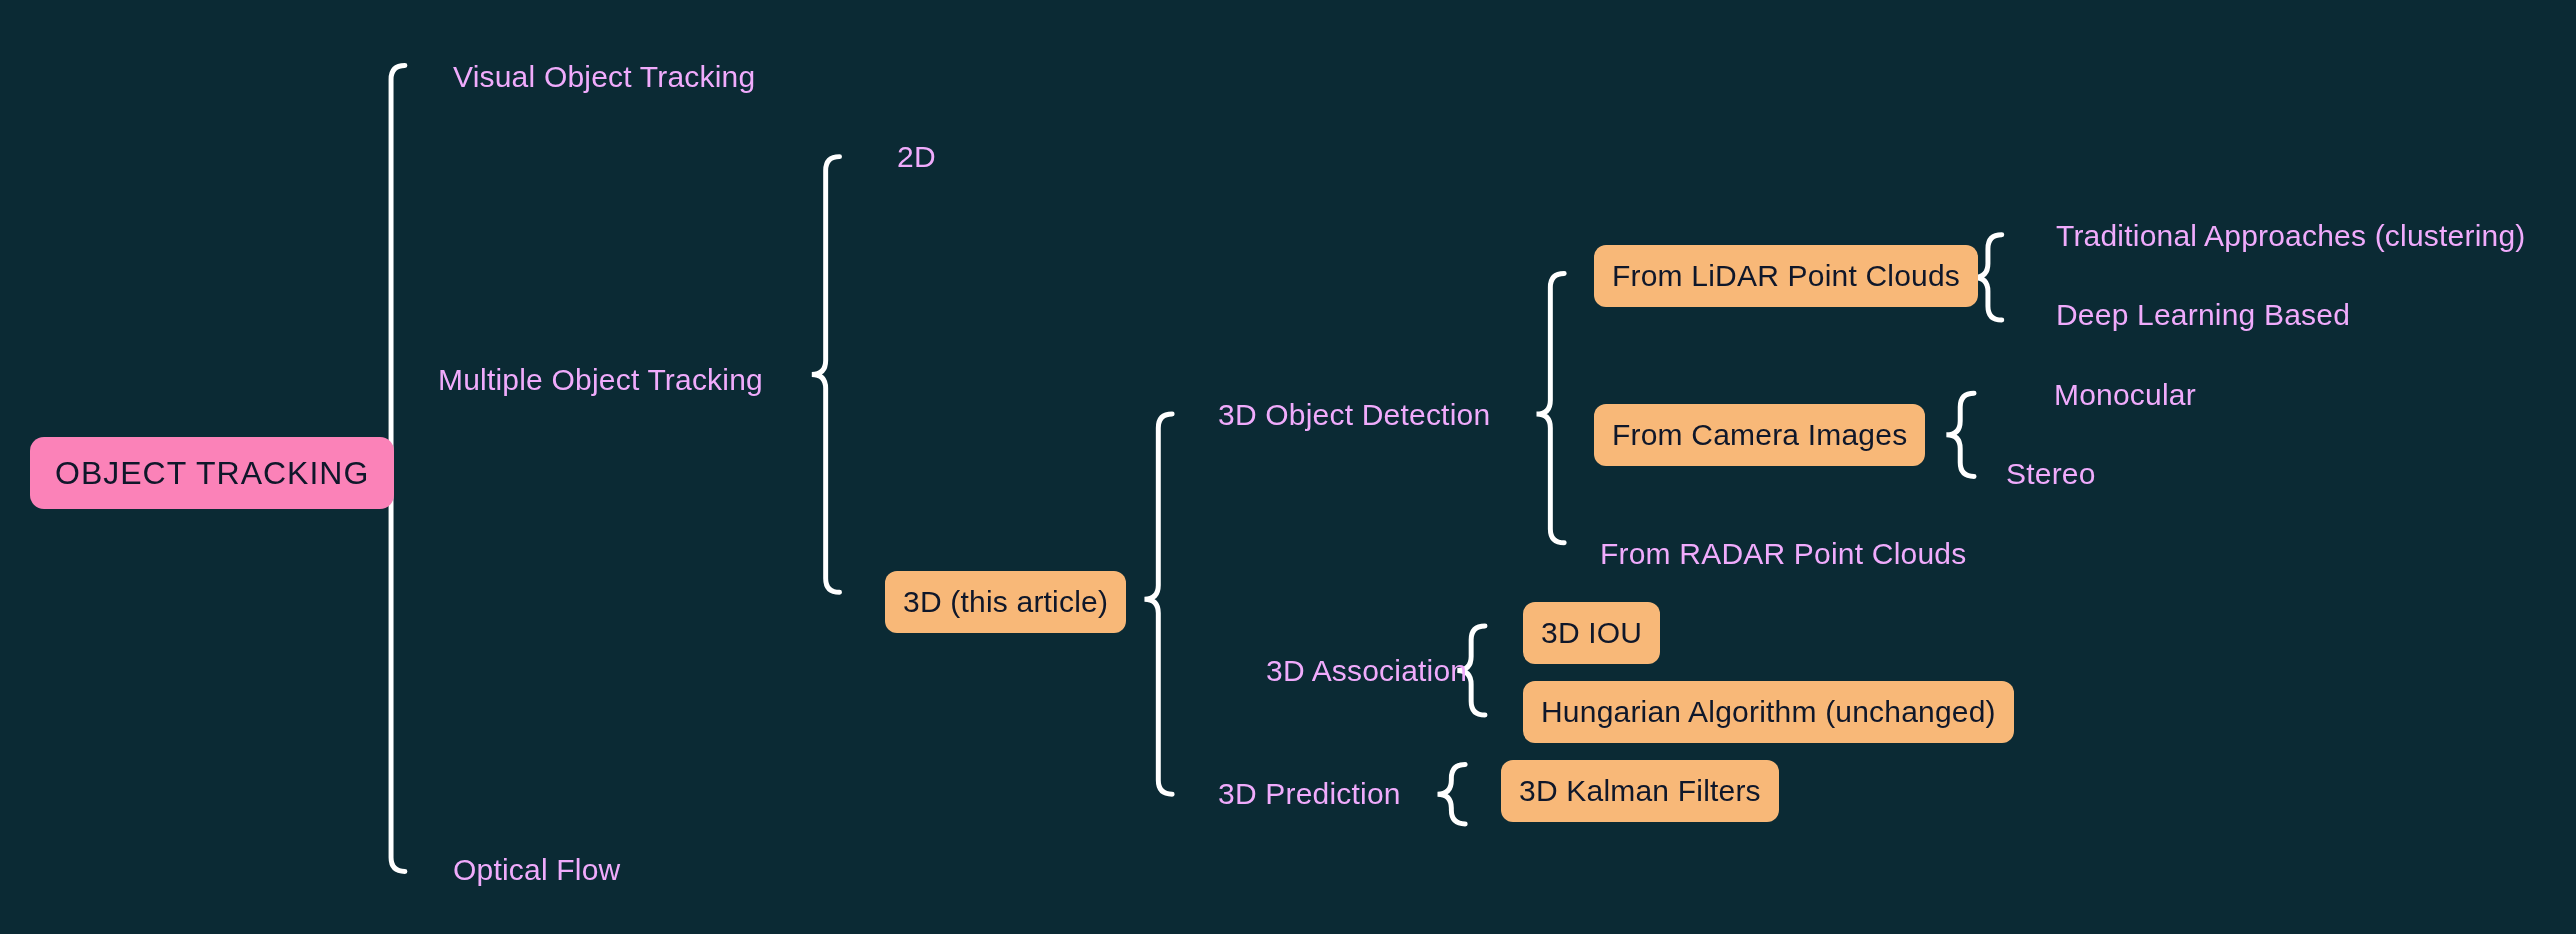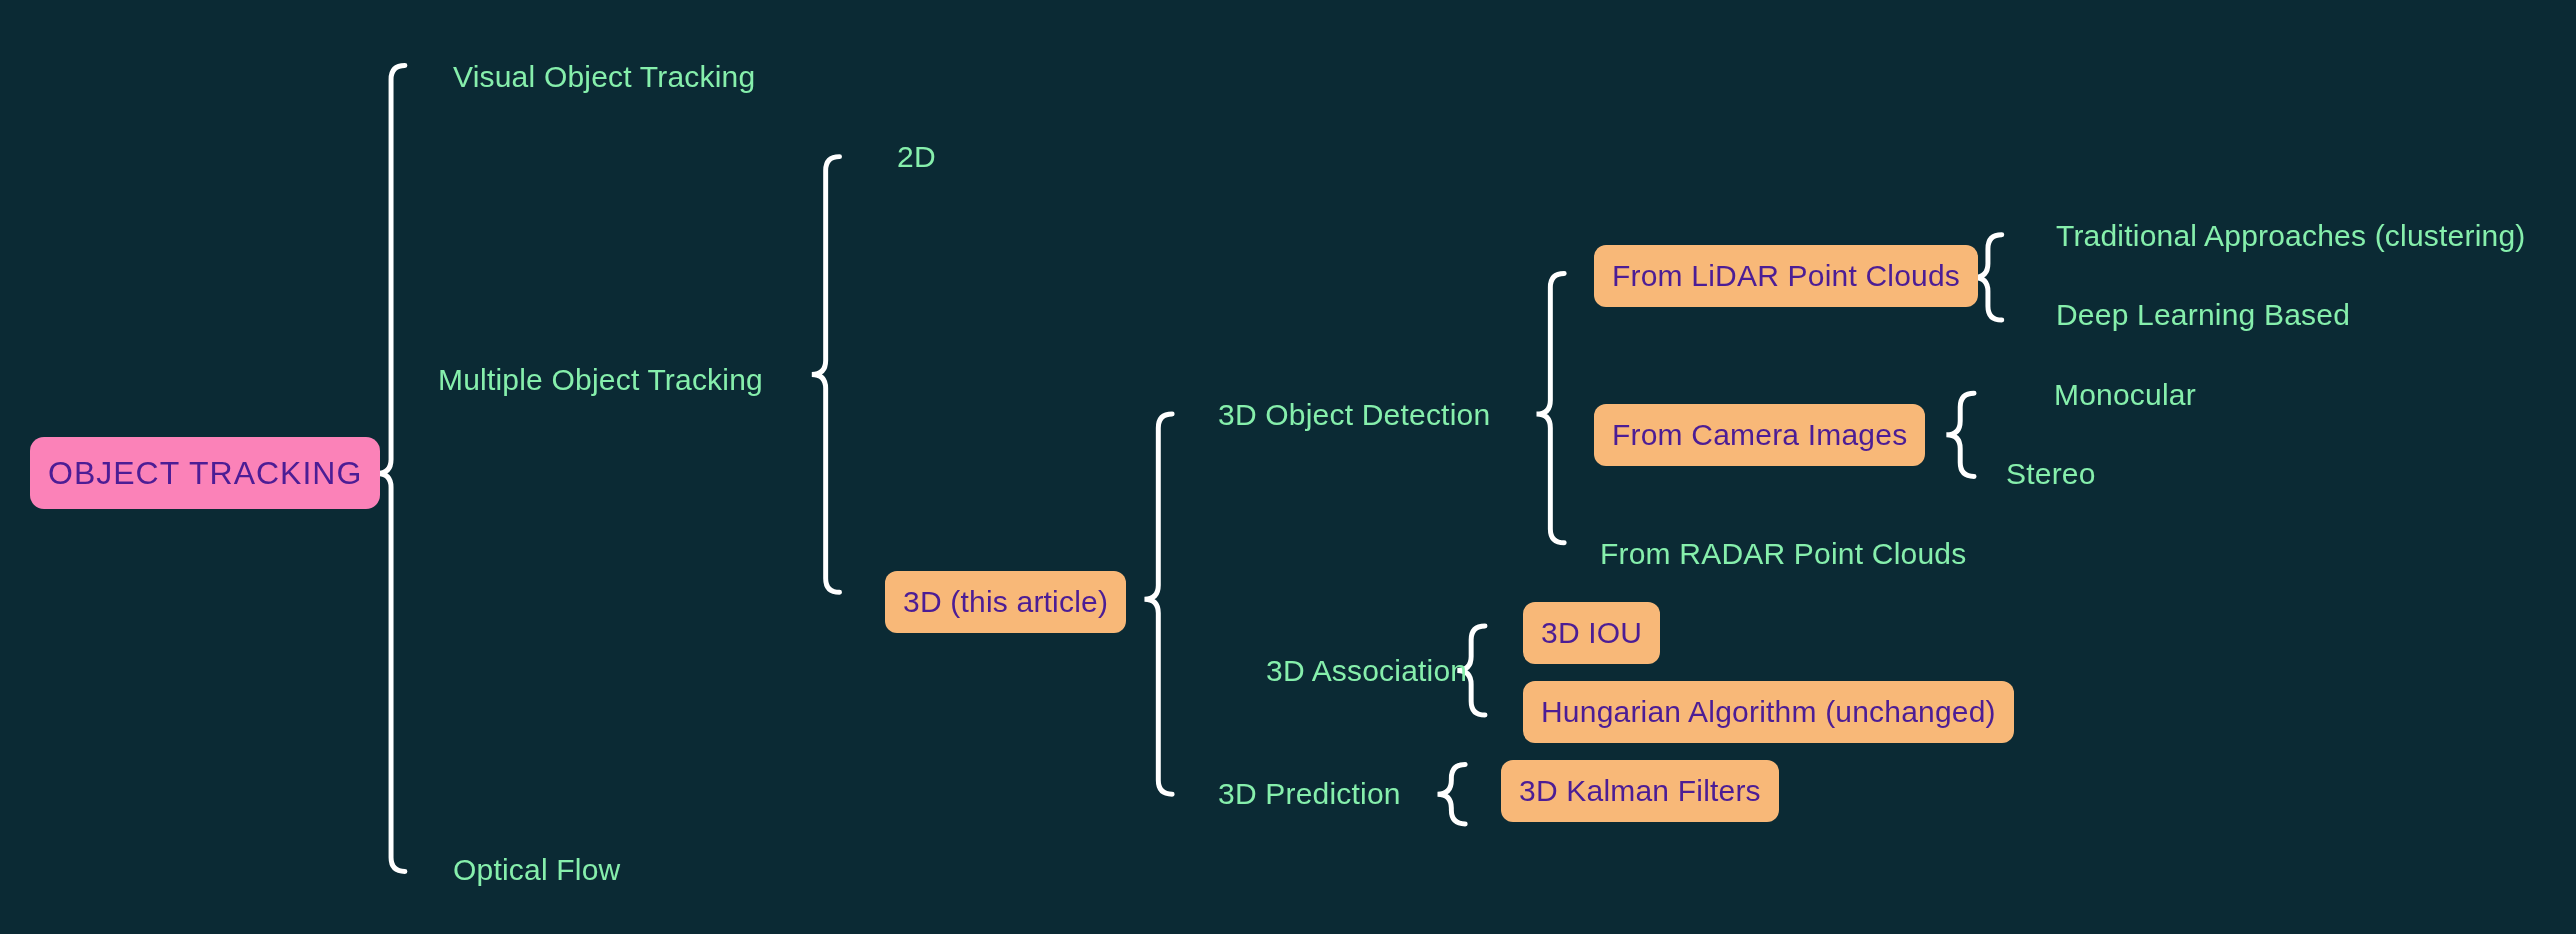--- a/index.html
+++ b/index.html
@@ -13,36 +13,36 @@
 
   svg.braces{position:absolute;left:0;top:0;width:2576px;height:935px;pointer-events:none;}
 
   .node{
     position:absolute;
     white-space:nowrap;
     line-height:1;
   }
   
   .txt{
-    color:#86efac;
+    color:#f0abfc;
     font-size:30px;
     letter-spacing:0.2px;
     transform:translateY(-50%);
   }
   
   .pill{
     display:inline-block;
     border-radius:12px;
     font-size:30px;
-    color:#4c1d95;
+    color:#0f172a;
     padding:16px 18px;
     transform:translateY(-50%);
     letter-spacing:0.2px;
   }
-  .pill.pink{background:#fb82b8;border-radius:14px;padding:20px 18px;font-size:32px;letter-spacing:1px;}
+  .pill.pink{background:#fb82b8;border-radius:14px;padding:20px 25px;font-size:32px;letter-spacing:1px;}
   .pill.orange{background:#f8b878;}
 </style>
 </head>
 <body>
 
 <div id="canvas">
 
   <svg class="braces" viewBox="0 0 2602 944" xmlns="http://www.w3.org/2000/svg">
     <g fill="none" stroke="#ffffff" stroke-width="5" stroke-linecap="round">
 

